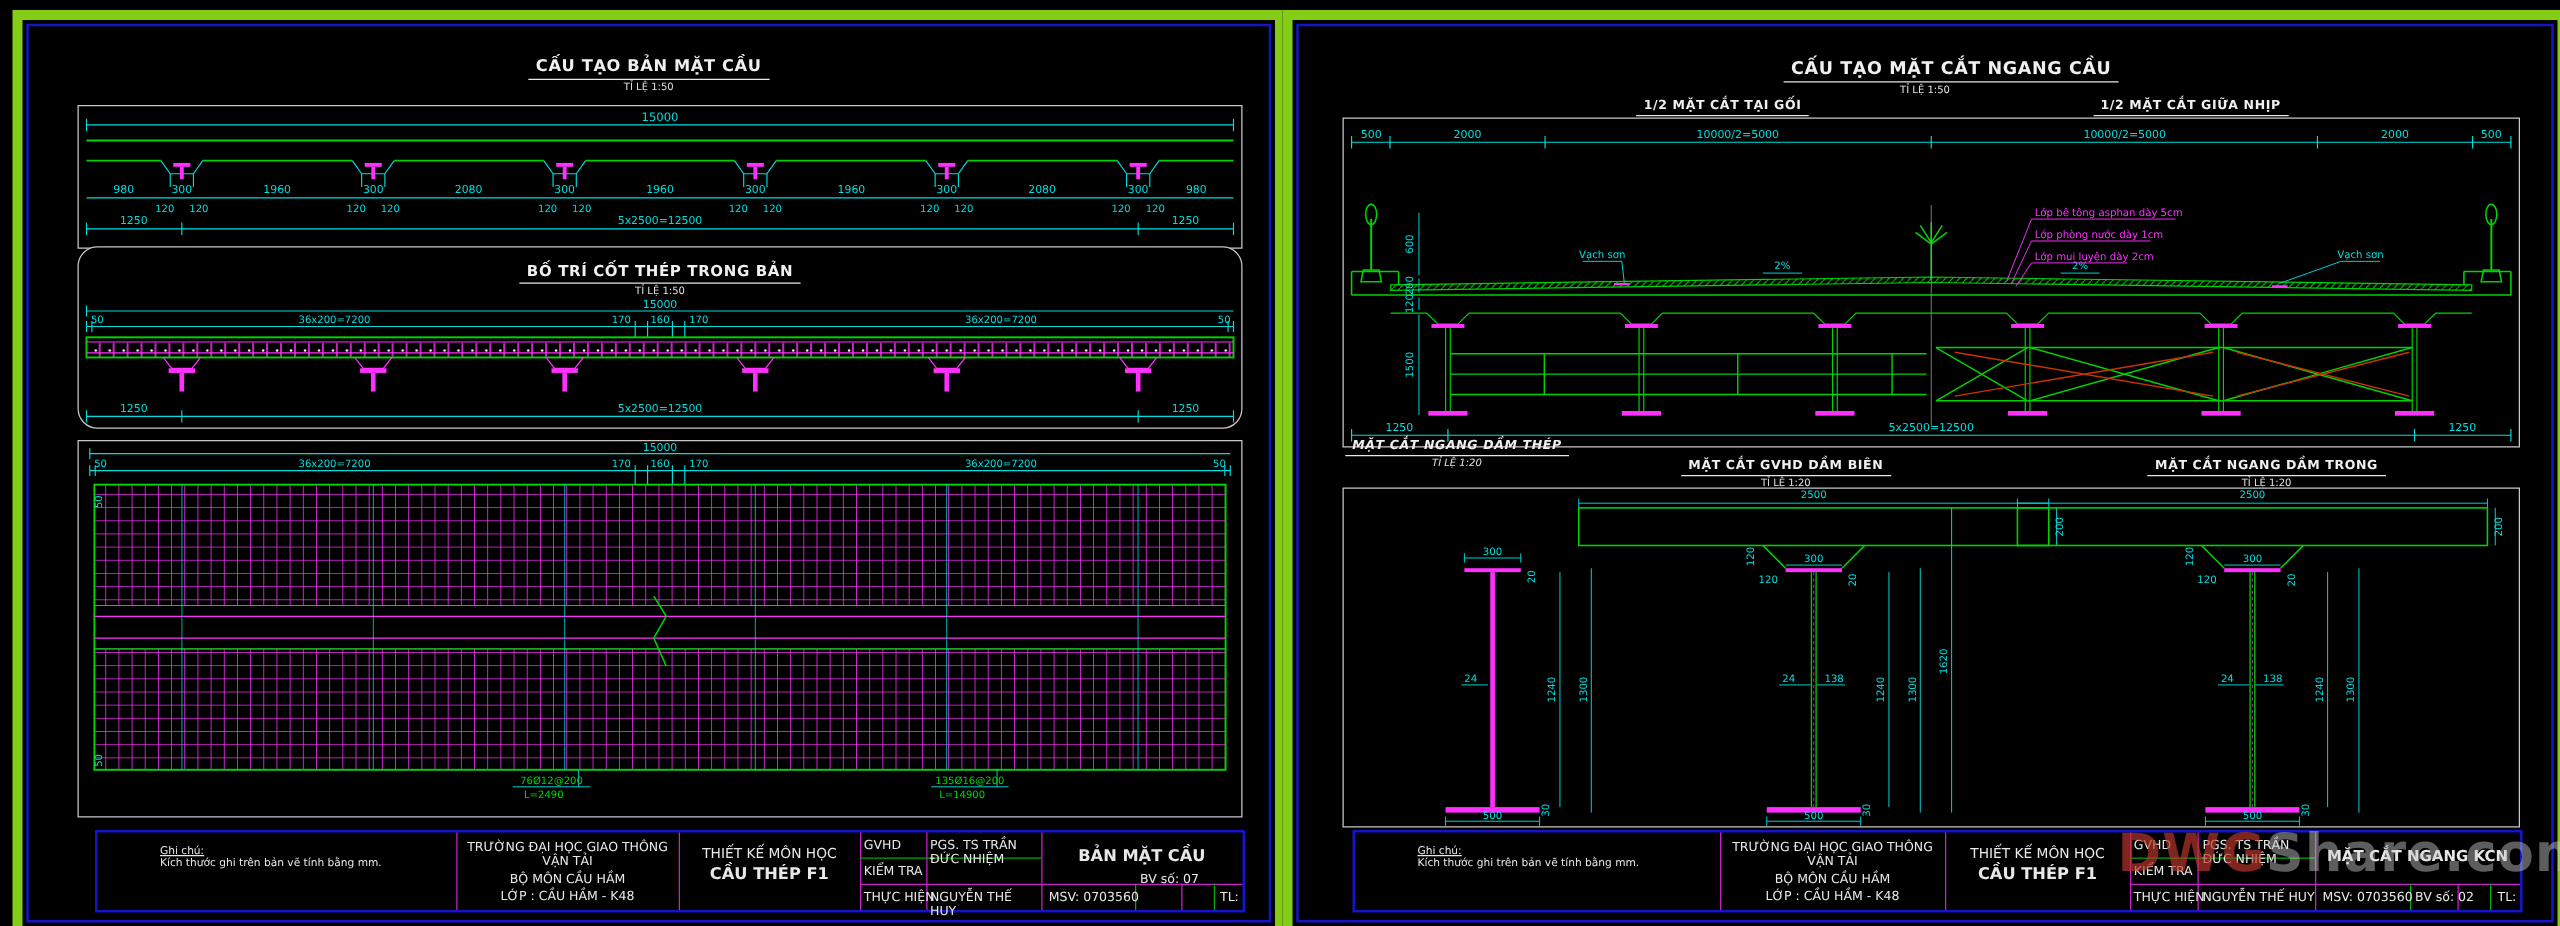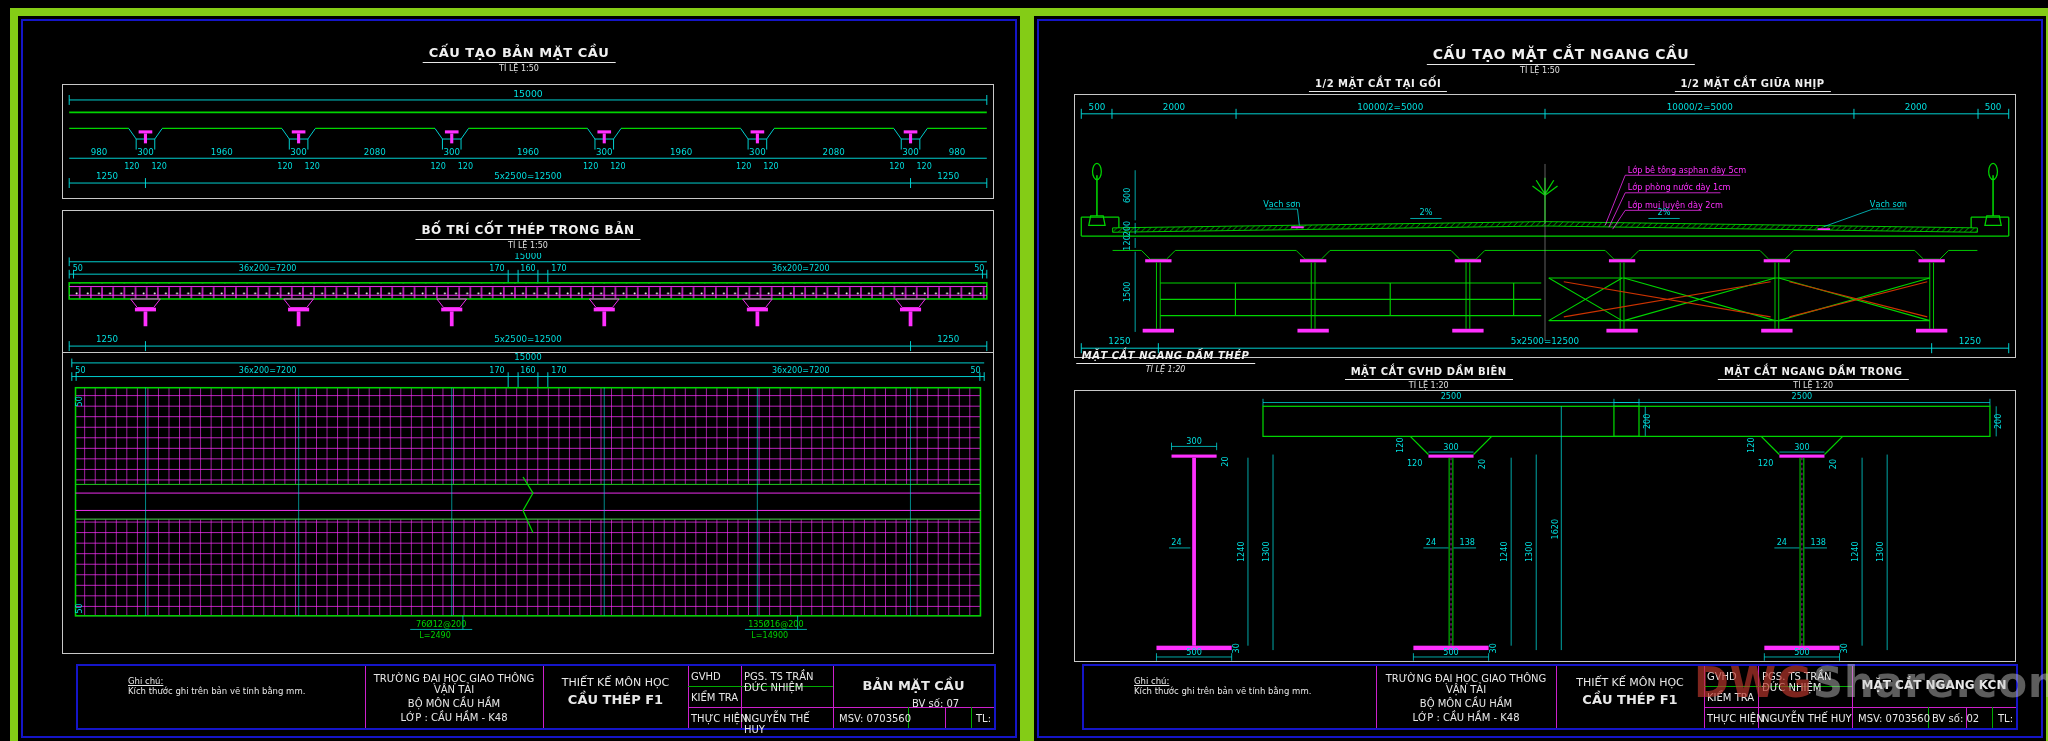--- a/index.html
+++ b/index.html
@@ -124,21 +124,21 @@
           <text class="c" x="1389" y="136">120</text>
       </g>
       <g class="t14" text-anchor="middle">
         <text class="c" x="71" y="152">1250</text>
         <text class="c" x="750" y="152">5x2500=12500</text>
         <text class="c" x="1428" y="152">1250</text>
       </g>
     </svg>
   </div>
 
-  <div class="box" style="left:44px;top:194px;width:930px;height:144px;">
+  <div class="box" style="left:44px;top:181px;width:930px;height:144px;border-radius:16px;">
     <div class="tc" style="left:50%;top:8px;">
       <span class="dtitle" style="font-size:12px;">BỐ TRÍ CỐT THÉP TRONG BẢN</span>
       <div class="dscale">TỈ LỆ 1:50</div>
     </div>
     <svg viewBox="0 0 1500 161" width="930" height="100" style="position:absolute;top:42px;">
       <g stroke="#00dede" stroke-width="1.5">
         <path d="M10 14 H1490 M10 7 V21"></path>
         <path d="M10 34 H1490 M10 27 V41 M17 27 V41 M718 27 V50 M734 27 V50 M766 27 V50 M782 27 V50 M1483 27 V41 M1490 27 V41"></path>
         <path d="M10 150 H1490 M10 142 V158 M133 142 V158 M1367 142 V158 M1490 142 V158"></path>
       </g>

